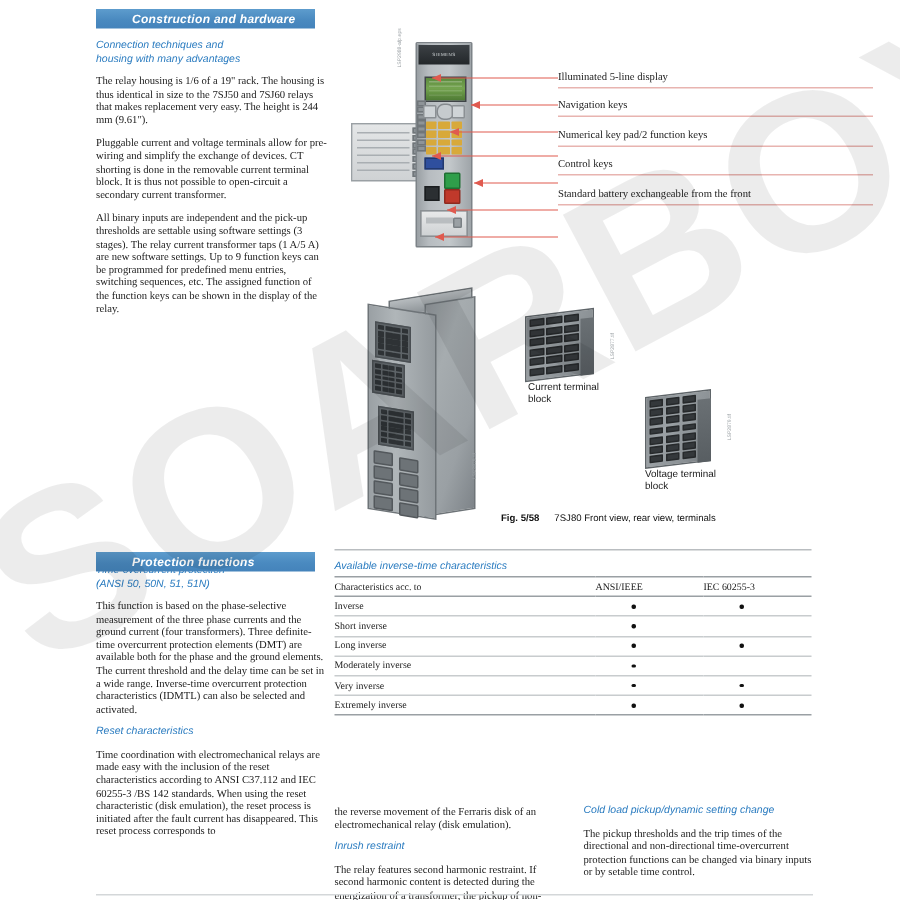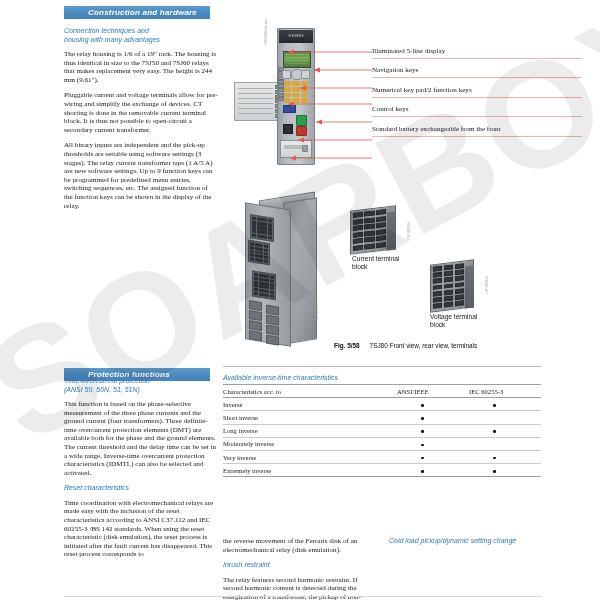--- a/index.html
+++ b/index.html
@@ -486,16 +486,17 @@
   </div>
 
   <div class="col" style="left:223px;top:537px;width:152px;">
     <p>the reverse movement of the Ferraris disk of an electromechanical relay (disk emulation).</p>
     <div class="sub" style="margin-bottom:6px;">Inrush restraint</div>
     <p class="tight">The relay features second harmonic restraint. If second harmonic content is detected during the energization of a transformer,  the pickup of non-directional and directional elements are blocked.</p>
   </div>
 
   <div class="col" style="left:389px;top:537px;width:152px;">
     <div class="sub" style="margin-bottom:6px;">Cold load pickup/dynamic setting change</div>
+    <p class="tight">The pickup thresholds and the trip times of the directional and non-directional time-overcurrent protection functions can be changed via binary inputs or by setable time control.</p>
   </div>
 
   <div class="sep-bottom"></div>
 </div>
 
 </body></html>

